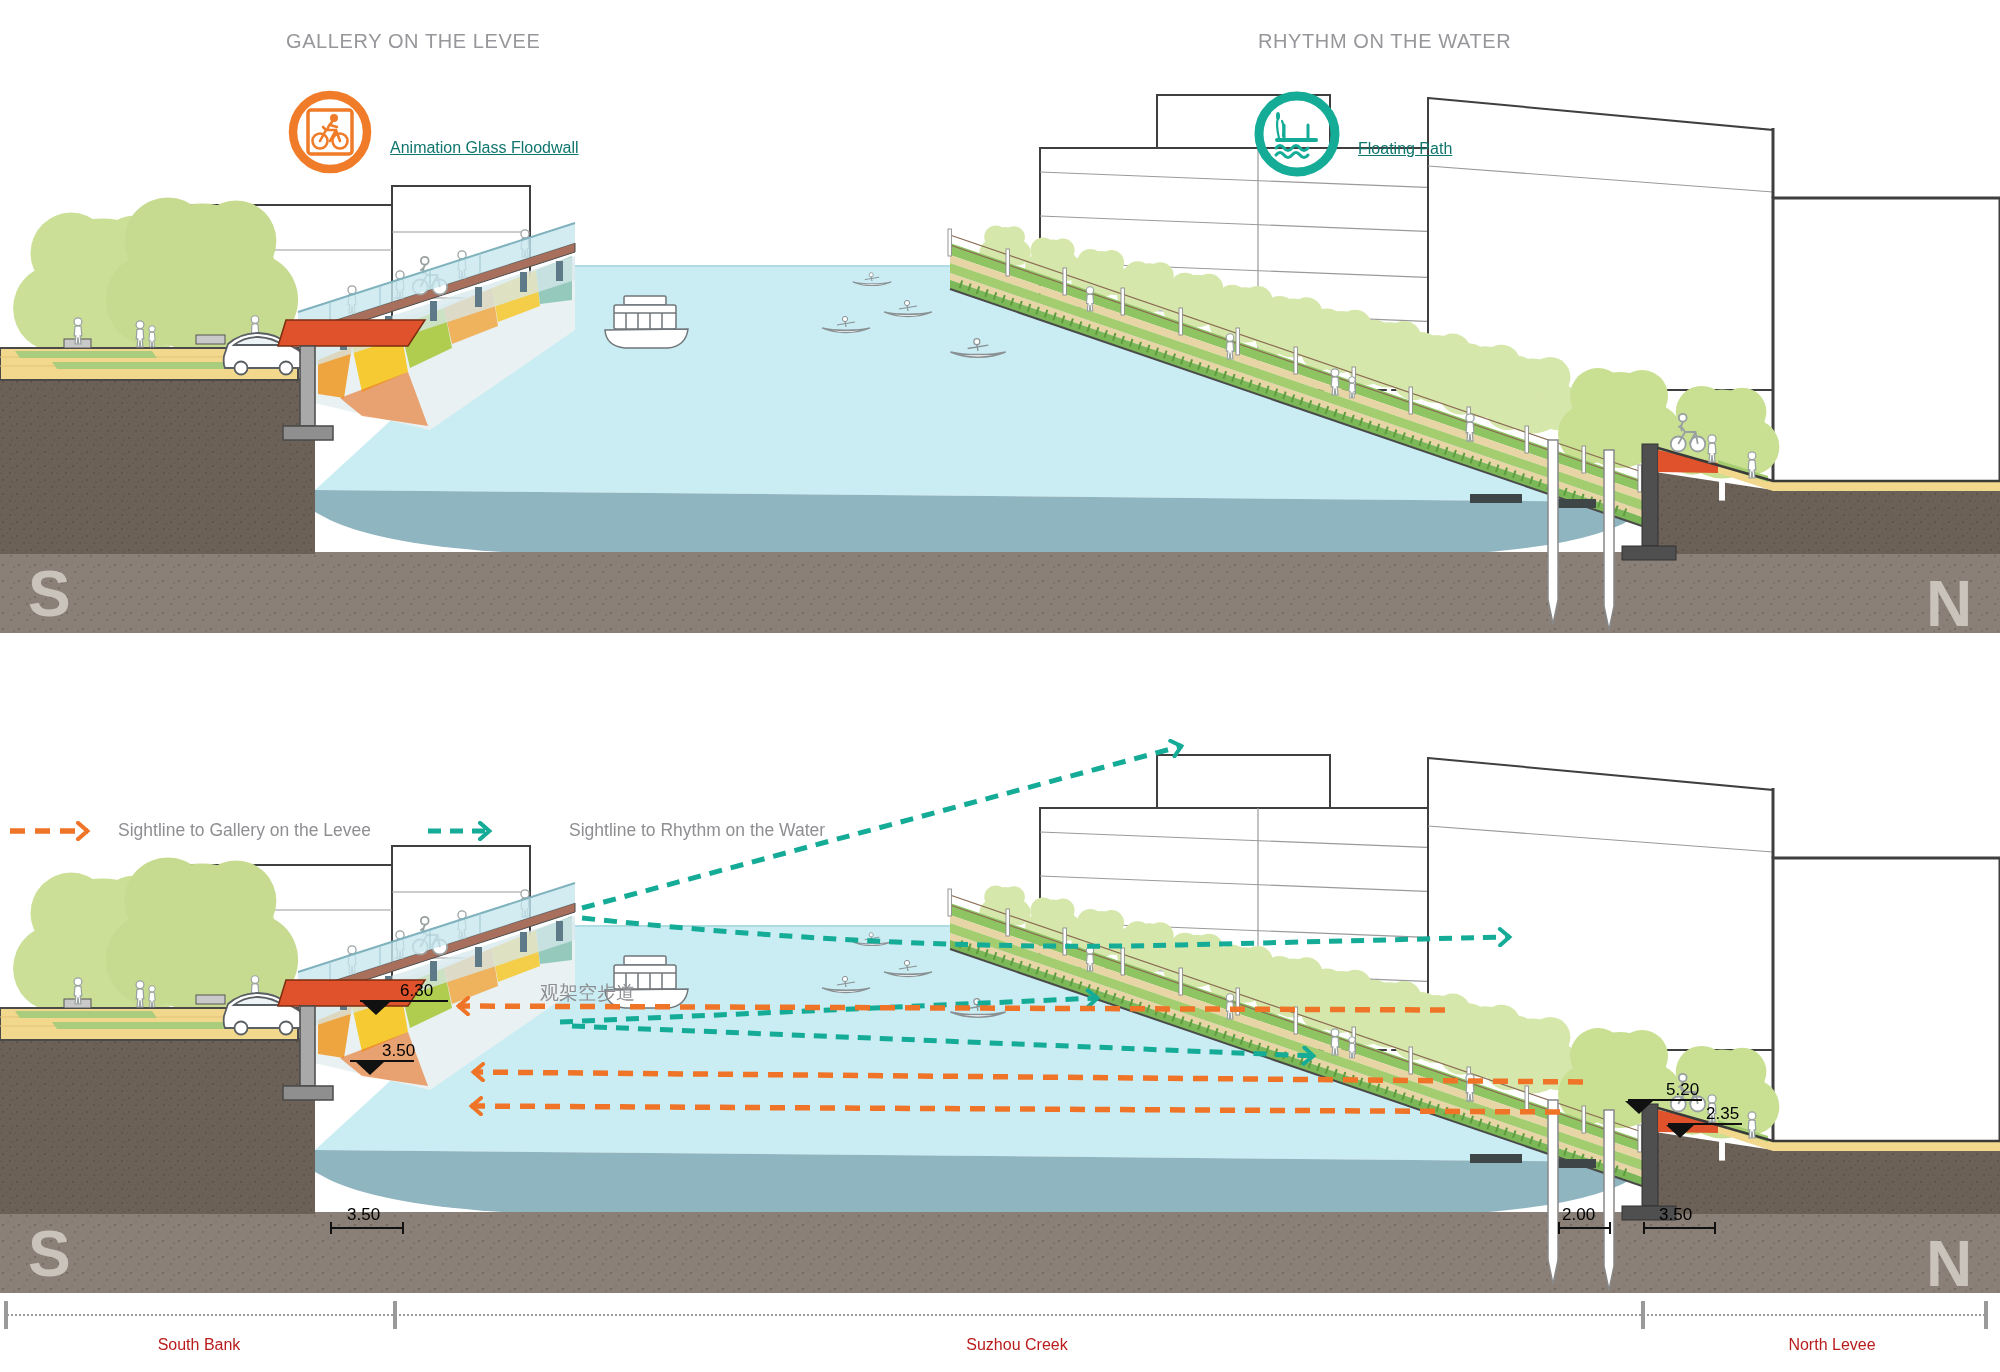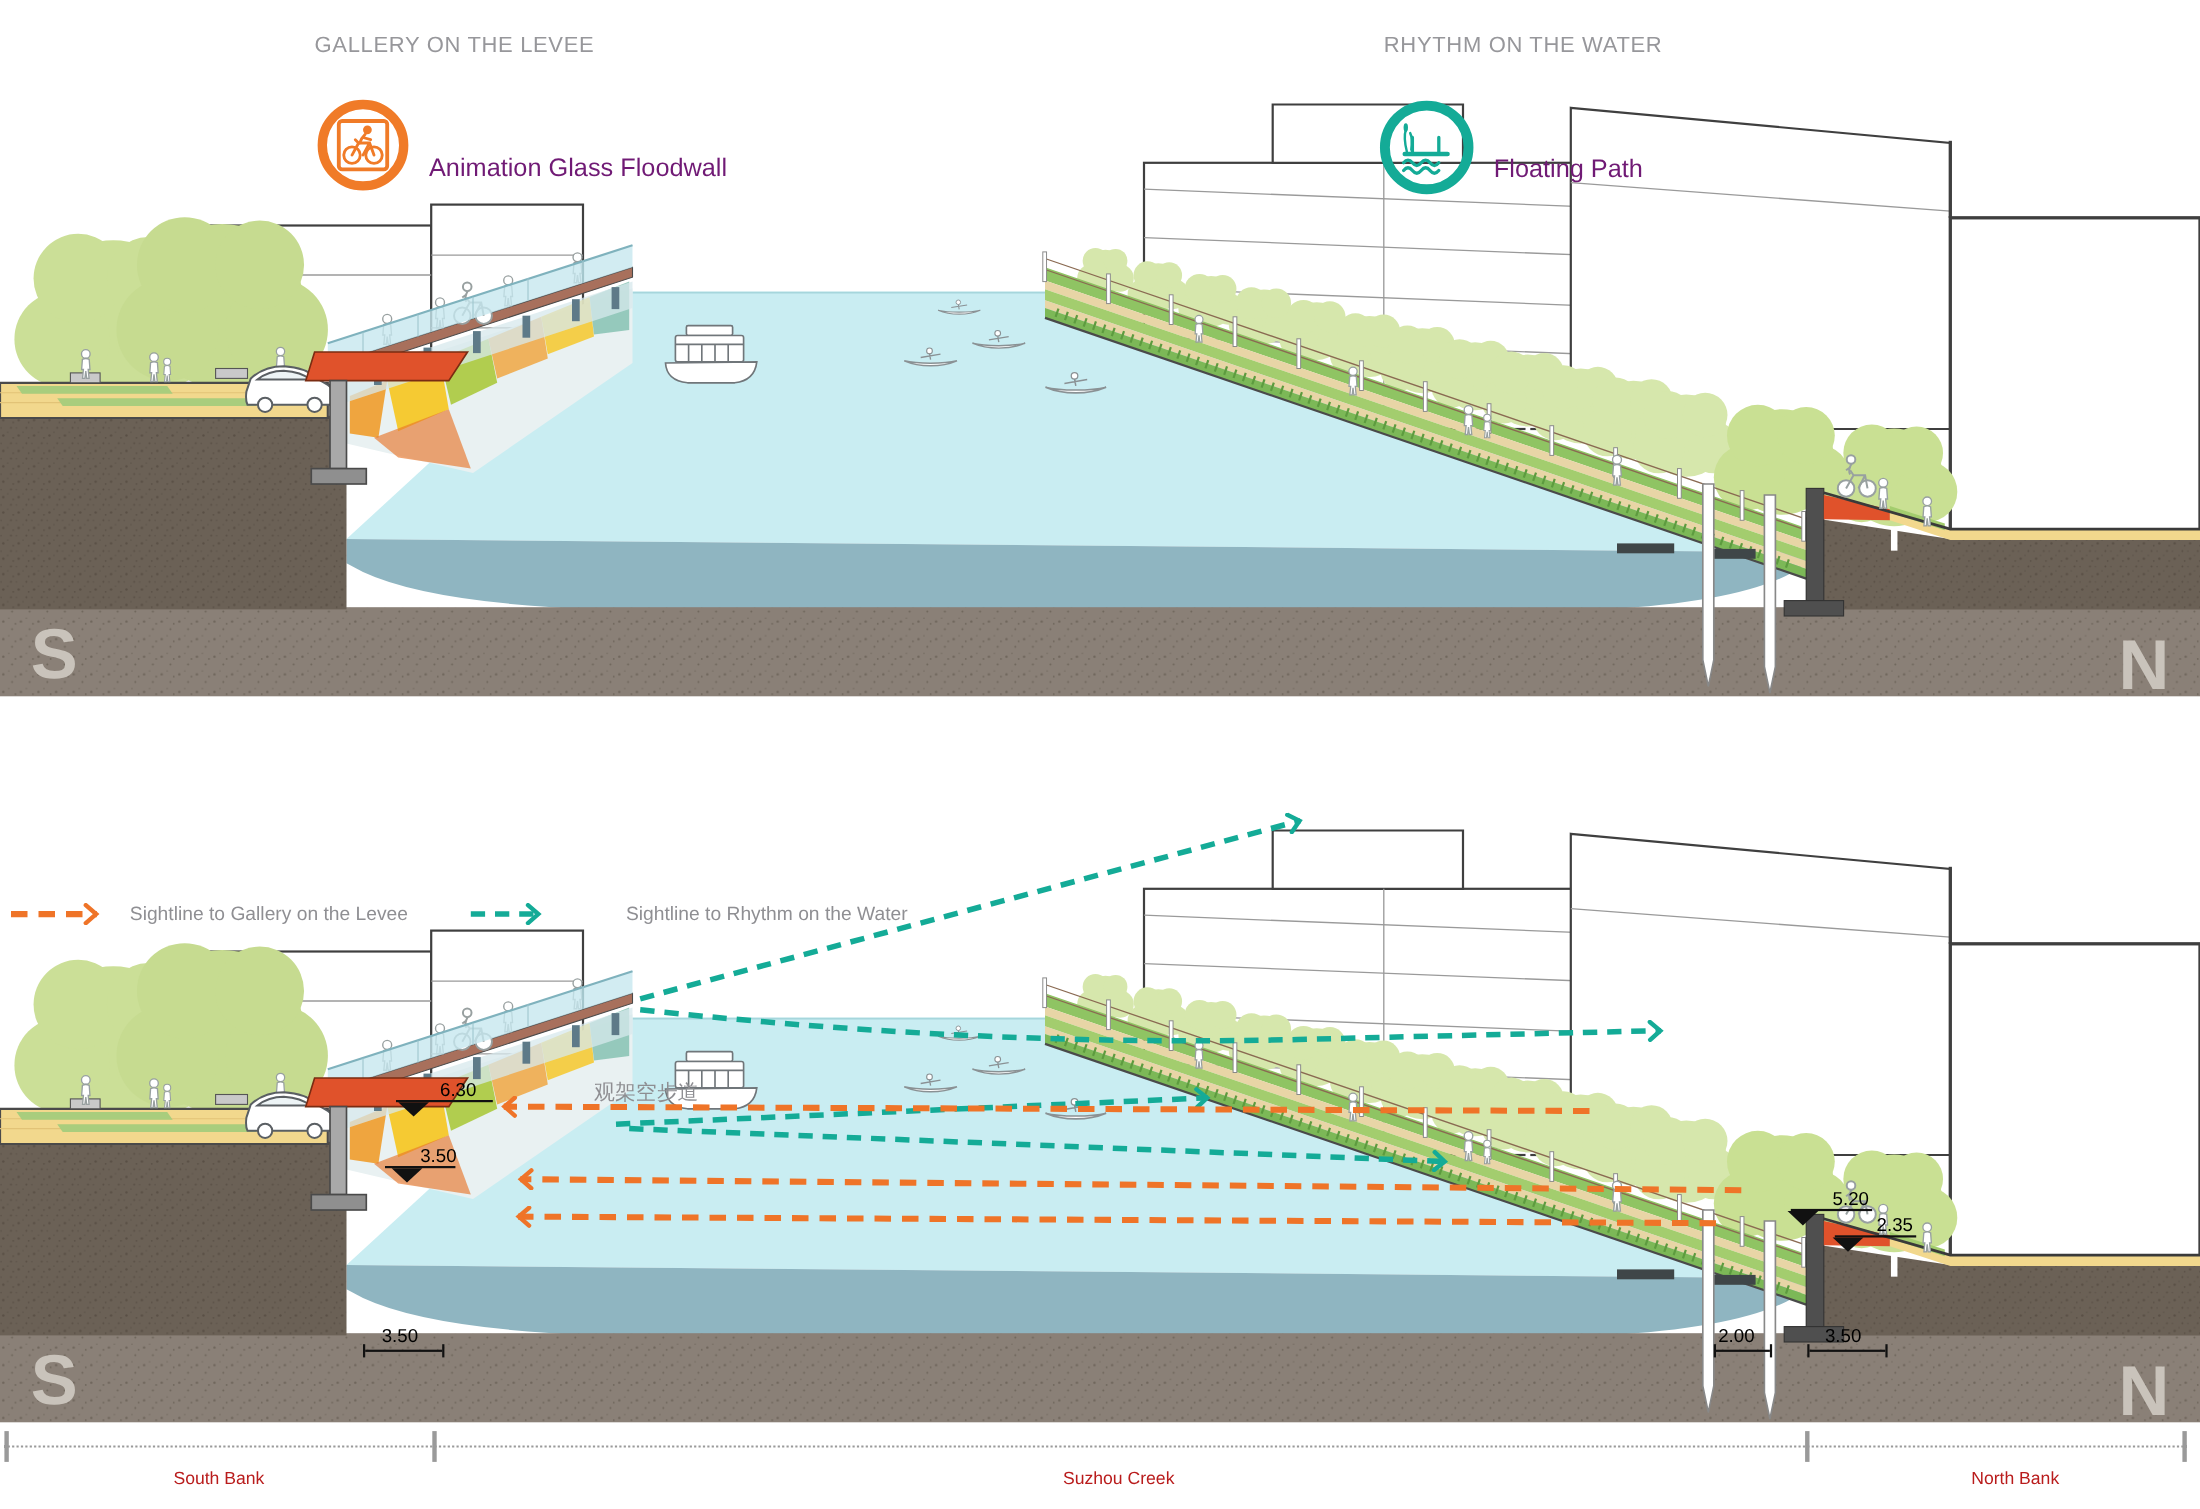--- a/index.html
+++ b/index.html
@@ -1,20 +1,20 @@
 <!DOCTYPE html>
 <html><head>
 <meta charset="utf-8">
 <style>
   html,body{margin:0;padding:0;background:#fff;}
   body{width:2000px;height:1372px;position:relative;overflow:hidden;
        font-family:"Liberation Sans", sans-serif;}
   .ov{position:absolute;white-space:nowrap;}
   .title{font-size:20px;color:#97979B;letter-spacing:.6px;}
-  .iconlabel{font-size:23px;color:#701a75;}
+  .iconlabel{font-size:16px;color:#0f766e;text-decoration:underline;}
   .legendlabel{font-size:17.5px;color:#8F8F93;text-align:right;}
   .zh{font-size:19px;color:#8E8E92;font-family:"DejaVu Sans","Liberation Sans",sans-serif;}
   .sn{font-size:64px;font-weight:bold;color:#C9C3BB;line-height:1;}
   .dim{font-size:17px;color:#000000;}
   .elevline{position:absolute;height:2px;background:#111;}
   .tri{position:absolute;width:0;height:0;border-left:14px solid transparent;
        border-right:14px solid transparent;border-top:13px solid #111;}
   .dimline{position:absolute;height:12px;border-left:2px solid #111;border-right:2px solid #111;}
   .dimline::after{content:"";position:absolute;left:0;right:0;top:5px;border-top:2px solid #111;}
   .scalelabel{font-size:16px;color:#b91c1c;width:220px;text-align:center;}
@@ -335,13 +335,13 @@
 <div class="ov dim" style="left:1659px;top:1205px">3.50</div>
 <div class="dimline" style="left:1643px;top:1222px;width:69px"></div>
 
 <div class="dotline"></div>
 <div class="tick" style="left:4px"></div>
 <div class="tick" style="left:393px"></div>
 <div class="tick" style="left:1641px"></div>
 <div class="tick" style="left:1984px"></div>
 <div class="ov scalelabel" style="left:89px;top:1336px">South Bank</div>
 <div class="ov scalelabel" style="left:907px;top:1336px">Suzhou Creek</div>
-<div class="ov scalelabel" style="left:1722px;top:1336px">North Bank</div>
+<div class="ov scalelabel" style="left:1722px;top:1336px">North Levee</div>
 
 </body></html>

